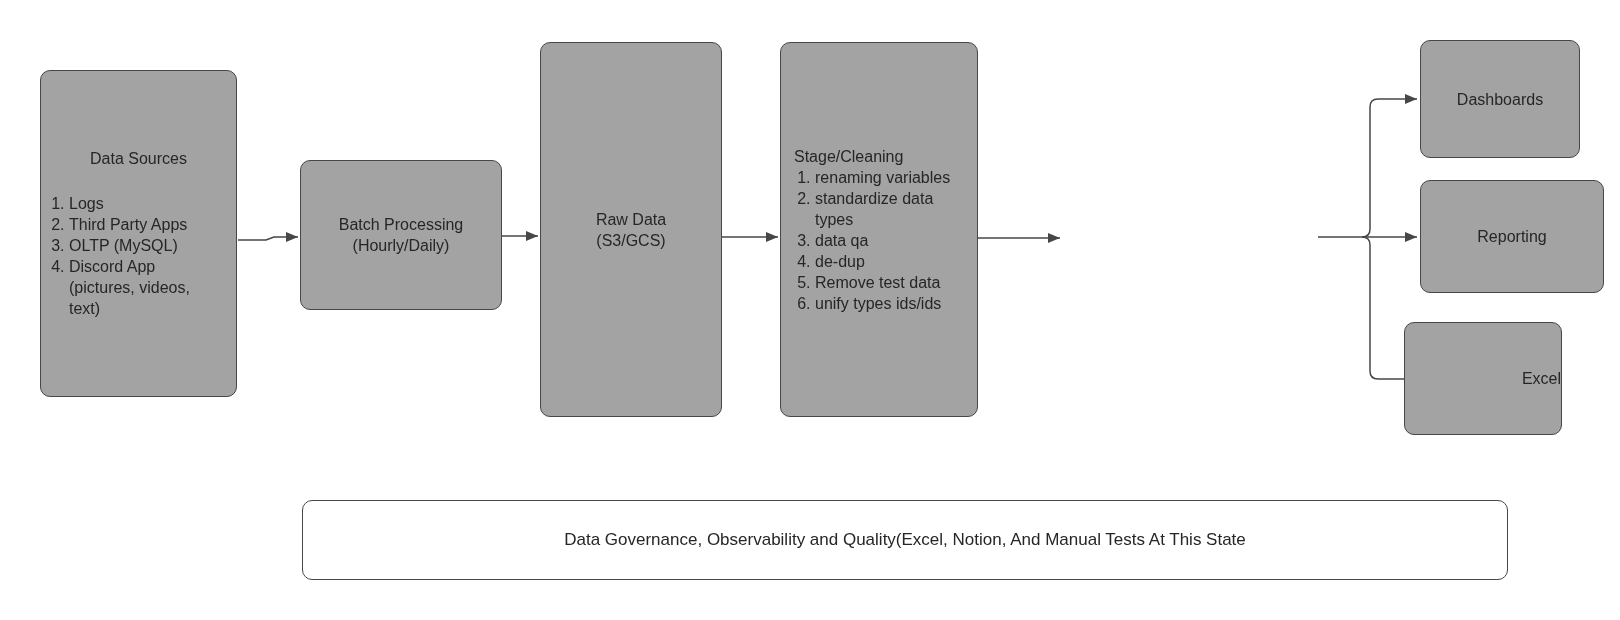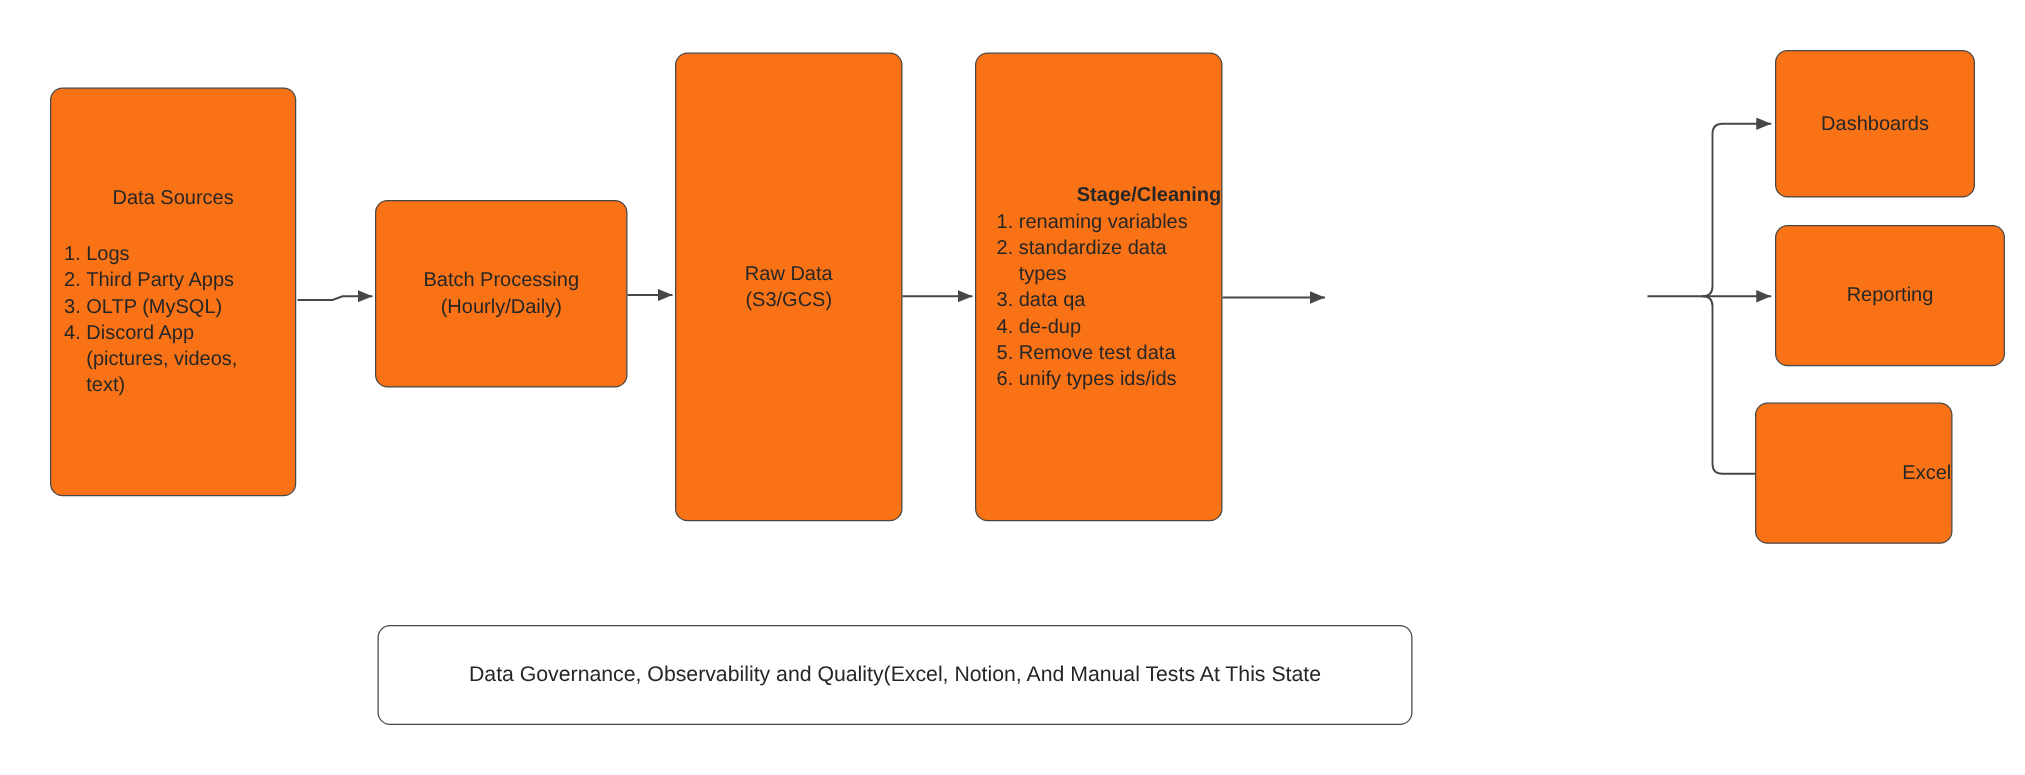--- a/index.html
+++ b/index.html
@@ -9,36 +9,36 @@
     font-family: "Liberation Sans", sans-serif;
     color: #262626;
     overflow: hidden;
   }
   .canvas { position: absolute; inset: 0; }
   svg.connectors { position: absolute; left: 0; top: 0; }
   .node {
     position: absolute;
     border: 1.5px solid #474747;
     border-radius: 10px;
-    background: #f97316;
+    background: #a3a3a3;
     box-sizing: border-box;
     display: flex;
     flex-direction: column;
     justify-content: center;
     font-size: 16px;
     line-height: 21px;
   }
   .node.centered { align-items: center; text-align: center; }
   .bold { font-weight: normal; }
   .node ol { margin: 0; }
   .ds-title { text-align: center; width: 100%; }
   .ds-list   { padding: 0 26px 0 28px; }
   .stage-list{ padding: 0 2px 0 34px; }
   .core-list { padding: 0 26px 0 34px; }
-  .block-title-left { font-weight: bold; padding-left: 13px; text-align: right; }
+  .block-title-left { font-weight: normal; padding-left: 13px; }
   .banner {
     position: absolute;
     border: 1.5px solid #474747;
     border-radius: 10px;
     background: #ffffff;
     box-sizing: border-box;
     display: flex;
     align-items: center;
     justify-content: center;
     text-align: center;
@@ -105,17 +105,17 @@
   </div>
 
   <div class="node centered" style="left:1420px; top:180px; width:184px; height:113px;">
     <div>Reporting</div>
   </div>
 
   <div class="node centered" style="left:1404px; top:322px; width:158px; height:113px;align-items:flex-end;">
     <div>Excel</div>
   </div>
 
-  <div class="banner" style="left:302px; top:500px; width:828px; height:80px;">
+  <div class="banner" style="left:302px; top:500px; width:1206px; height:80px;">
     <div>Data Governance, Observability and Quality(Excel, Notion, And Manual Tests At This State</div>
   </div>
 
 </div>
 
 </body></html>

